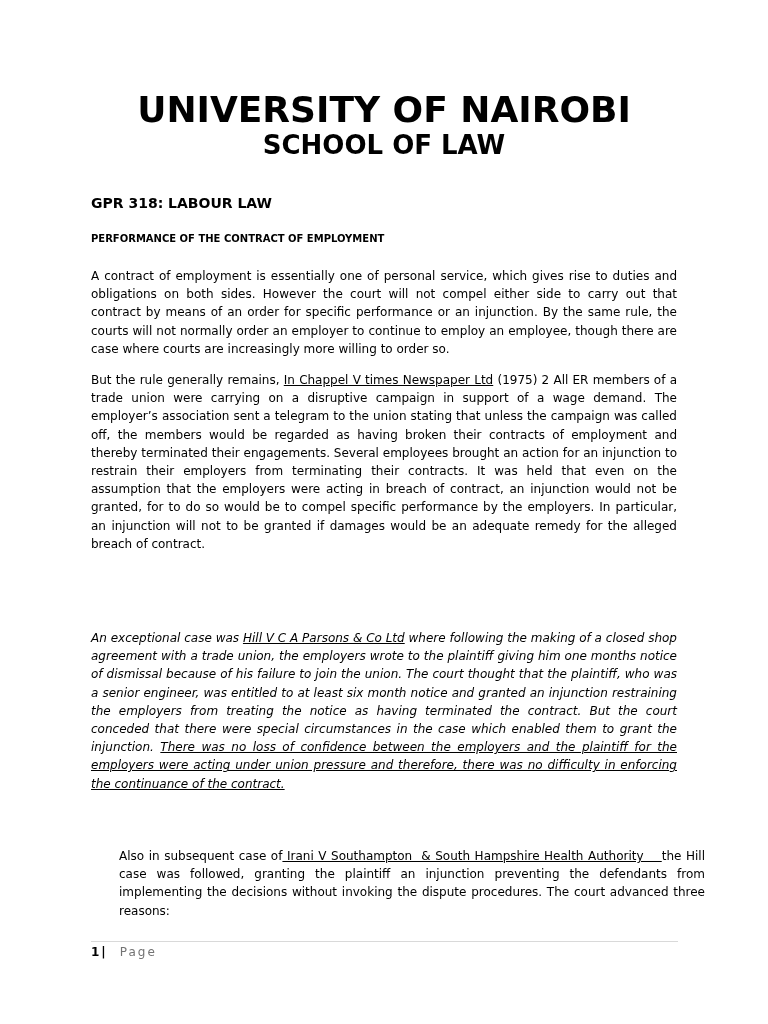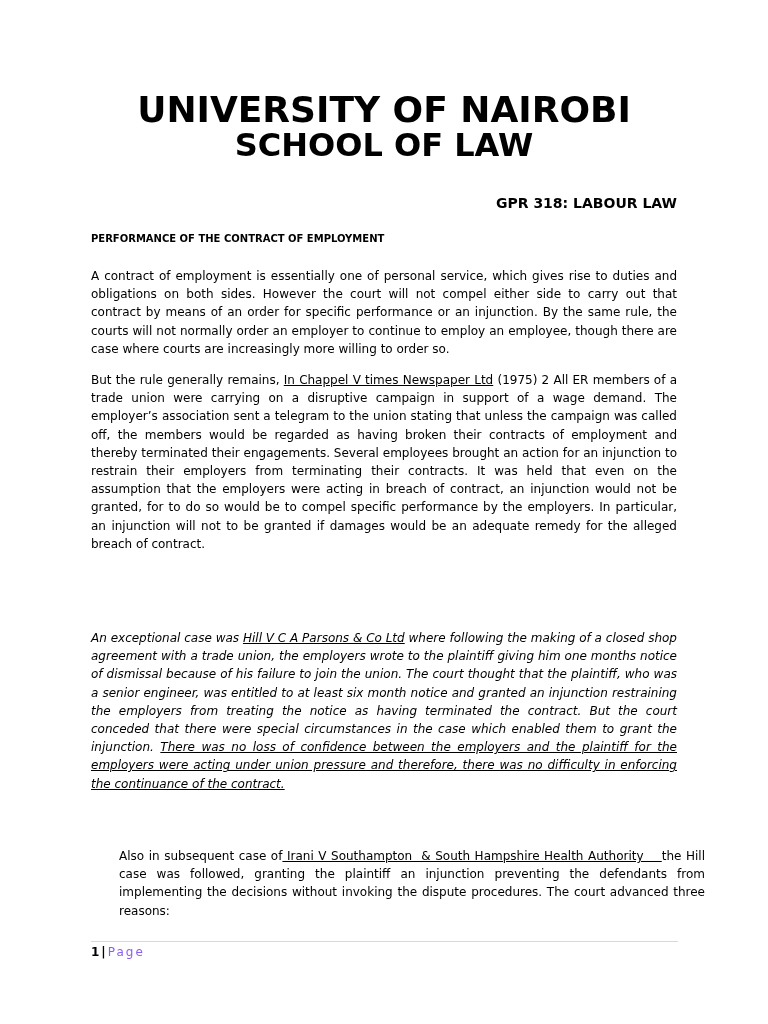--- a/index.html
+++ b/index.html
@@ -1,32 +1,32 @@
 <!DOCTYPE html>
 <html><head>
 <meta charset="utf-8">
 <style>
   html, body { margin:0; padding:0; background:#ffffff; }
   body { width:768px; height:1024px; overflow:hidden; position:relative; font-family:"DejaVu Sans", sans-serif; color:#000; }
   .page { position:absolute; left:91px; top:0; width:586px; }
   .title1 { position:absolute; left:0; width:586px; top:92px; text-align:center; font-weight:bold; font-size:36px; line-height:36px; }
-  .title2 { position:absolute; left:0; width:586px; top:128px; text-align:center; font-weight:bold; font-size:32px; line-height:34px; }
-  .course { position:absolute; left:0; width:586px; top:194px; text-align:right; font-weight:bold; font-size:14px; line-height:18px; }
+  .title2 { position:absolute; left:0; width:586px; top:128px; text-align:center; font-weight:bold; font-size:26px; line-height:34px; }
+  .course { position:absolute; left:0; width:586px; top:194px; text-align:left; font-weight:bold; font-size:14px; line-height:18px; }
   .heading { position:absolute; left:0; top:230px; font-weight:bold; font-size:10px; line-height:18px; }
   .para { position:absolute; left:0; width:586px; font-size:12px; line-height:18.2px; text-align:justify; }
   .u { text-decoration:underline; }
   .p1 { top:267px; }
   .p2 { top:371px; }
   .p3 { top:629px;font-style:italic; }
   .p4 { top:847px;margin-left:28px; }
   .footer-rule { position:absolute; left:91px; width:587px; top:941px; height:1px; background:#d9d9d9; }
   .footer { position:absolute; left:91px; top:944px; font-size:12px; line-height:16px; }
   .footer .num { font-weight:bold; color:#000; }
   .footer .sep { font-weight:bold; color:#000; margin:0 2px; }
-  .footer .pg { color:#8b5cf6; letter-spacing:2px; }
+  .footer .pg { color:#737373; letter-spacing:2px;margin-left:12px; }
 </style>
 </head>
 <body>
 
 <div class="page">
   <div class="title1">UNIVERSITY OF NAIROBI</div>
   <div class="title2">SCHOOL OF LAW</div>
   <div class="course">GPR 318: LABOUR LAW</div>
   <div class="heading">PERFORMANCE OF THE CONTRACT OF EMPLOYMENT</div>
 

